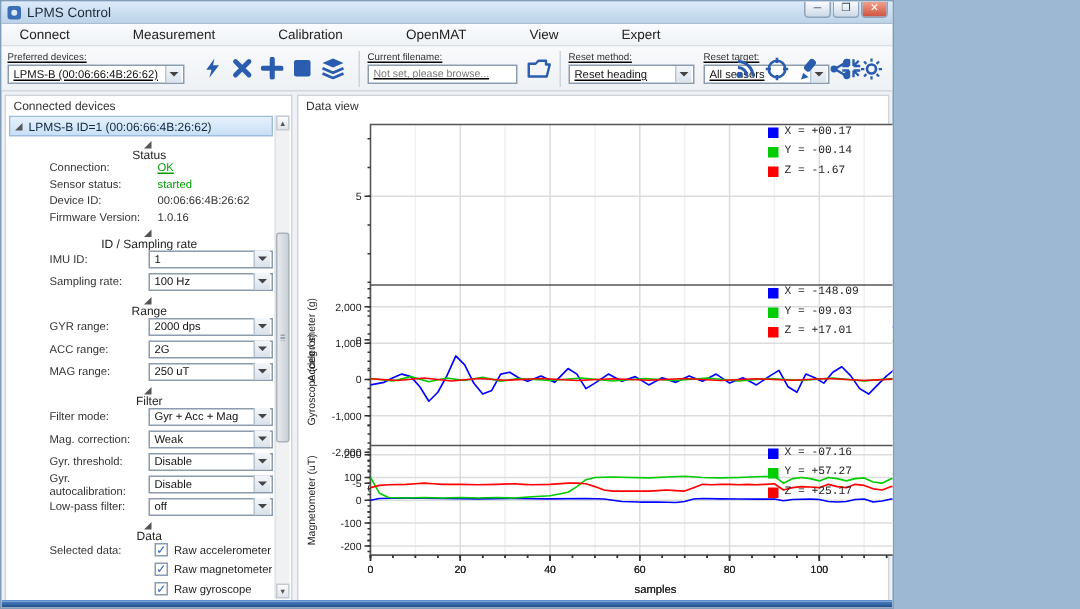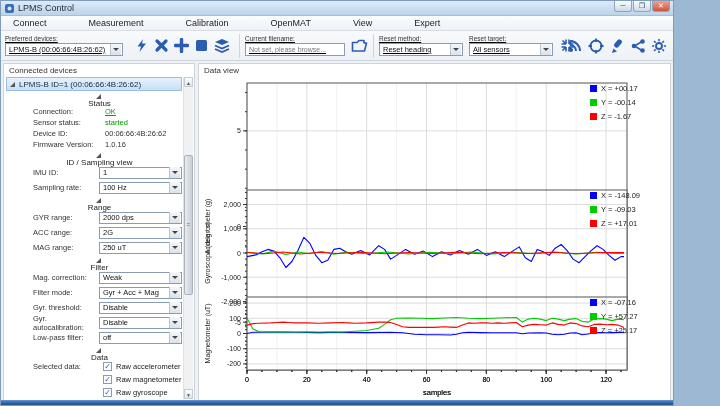--- a/index.html
+++ b/index.html
@@ -1,18 +1,18 @@
 <!DOCTYPE html>
 <html><head>
 <meta charset="utf-8">
 <style>
   * { margin:0; padding:0; box-sizing:border-box; }
   html,body { background:#9db8d2; }
   body { font-family:"Liberation Sans", sans-serif; }
-  .app { position:relative; width:674px; height:406px; background:#eef2f7; border:1px solid #7f9db9; overflow:hidden; }
+  .app { position:relative; width:596px; height:406px; background:#eef2f7; border:1px solid #7f9db9; overflow:hidden; }
 
   
   .titlebar { height:15px; background:linear-gradient(#dcebfa,#bcd3e9); display:flex; align-items:center; padding:0 3px; border-bottom:1px solid #a8bed4; }
   .appicon { width:11px; height:11px; margin-right:3px; display:inline-flex; }
   .title { font-size:9px; color:#1c2b3a; flex:1; }
   .winbtns { display:flex; gap:1px; align-self:flex-start; }
   .winbtn { width:18px; height:11px; font-size:7px; line-height:9px; text-align:center; color:#30425a;
             border:1px solid #8fa3ba; border-top:none; border-radius:0 0 3px 3px; background:linear-gradient(#fbfdff,#cdd9e6); cursor:default; }
   .winbtn.close { background:linear-gradient(#f0a38e,#cf5340); color:#fff; }
 
@@ -63,21 +63,21 @@
   .vs-arrow.down { position:absolute; bottom:0; left:0; right:0; }
   .vs-thumb { position:absolute; left:0; right:0; top:78px; height:140px; background:linear-gradient(90deg,#e8ebee,#c9cfd7); border:1px solid #aab2bc; border-radius:2px; }
   .vs-grip { position:absolute; left:2px; right:2px; top:50%; margin-top:-2px; height:4px;
              background:repeating-linear-gradient(#9aa3ad 0 1px, transparent 1px 2px); }
 
   
   .charts { position:absolute; left:2px; right:2px; top:13px; bottom:2px; display:flex; flex-direction:column; }
   .chart-row { flex:1; display:flex; min-height:0; }
   .chart-mount { flex:1; min-width:0; }
   .chart-legend { width:84px; padding-top:7px; }
-  .legend-entry { display:flex; align-items:center; font-size:7.5px; color:#222; margin-bottom:5px; }
+  .legend-entry { display:flex; align-items:center; font-size:7.5px; color:#222; margin-bottom:5px;font-family:Liberation Mono, monospace; }
   .swatch { width:7px; height:7px; margin:0 4px 0 6px; flex:none; }
 
   
   .taskbar { position:absolute; left:0; right:0; bottom:0; height:5px; background:linear-gradient(#4a7fc1,#1d4c87); border-top:1px solid #5d8fd0; }
 
   svg { display:block; }
 </style>
 </head>
 <body>
 
@@ -254,21 +254,21 @@
           <div class="info-row">
             <span class="ilabel">Device ID:</span>
             <span>00:06:66:4B:26:62</span>
           </div>
           <div class="info-row">
             <span class="ilabel">Firmware Version:</span>
             <span>1.0.16</span>
           </div>
           <div class="sec-head">
             <span class="tri-exp"></span>
-            <span>ID / Sampling view</span>
+            <span>ID / Sampling rate</span>
           </div>
           <div class="combo-row">
             <span class="ilabel">IMU ID:</span>
             <div class="combo">
               <span class="ctext">1</span>
               <span class="carrow">
                 <span class="tri-down"></span>
               </span>
             </div>
           </div>
@@ -310,32 +310,32 @@
               <span class="carrow">
                 <span class="tri-down"></span>
               </span>
             </div>
           </div>
           <div class="sec-head">
             <span class="tri-exp"></span>
             <span>Filter</span>
           </div>
           <div class="combo-row">
+            <span class="ilabel">Filter mode:</span>
+            <div class="combo">
+              <span class="ctext">Gyr + Acc + Mag</span>
+              <span class="carrow">
+                <span class="tri-down"></span>
+              </span>
+            </div>
+          </div>
+          <div class="combo-row">
             <span class="ilabel">Mag. correction:</span>
             <div class="combo">
               <span class="ctext">Weak</span>
-              <span class="carrow">
-                <span class="tri-down"></span>
-              </span>
-            </div>
-          </div>
-          <div class="combo-row">
-            <span class="ilabel">Filter mode:</span>
-            <div class="combo">
-              <span class="ctext">Gyr + Acc + Mag</span>
               <span class="carrow">
                 <span class="tri-down"></span>
               </span>
             </div>
           </div>
           <div class="combo-row">
             <span class="ilabel">Gyr. threshold:</span>
             <div class="combo">
               <span class="ctext">Disable</span>
               <span class="carrow">

